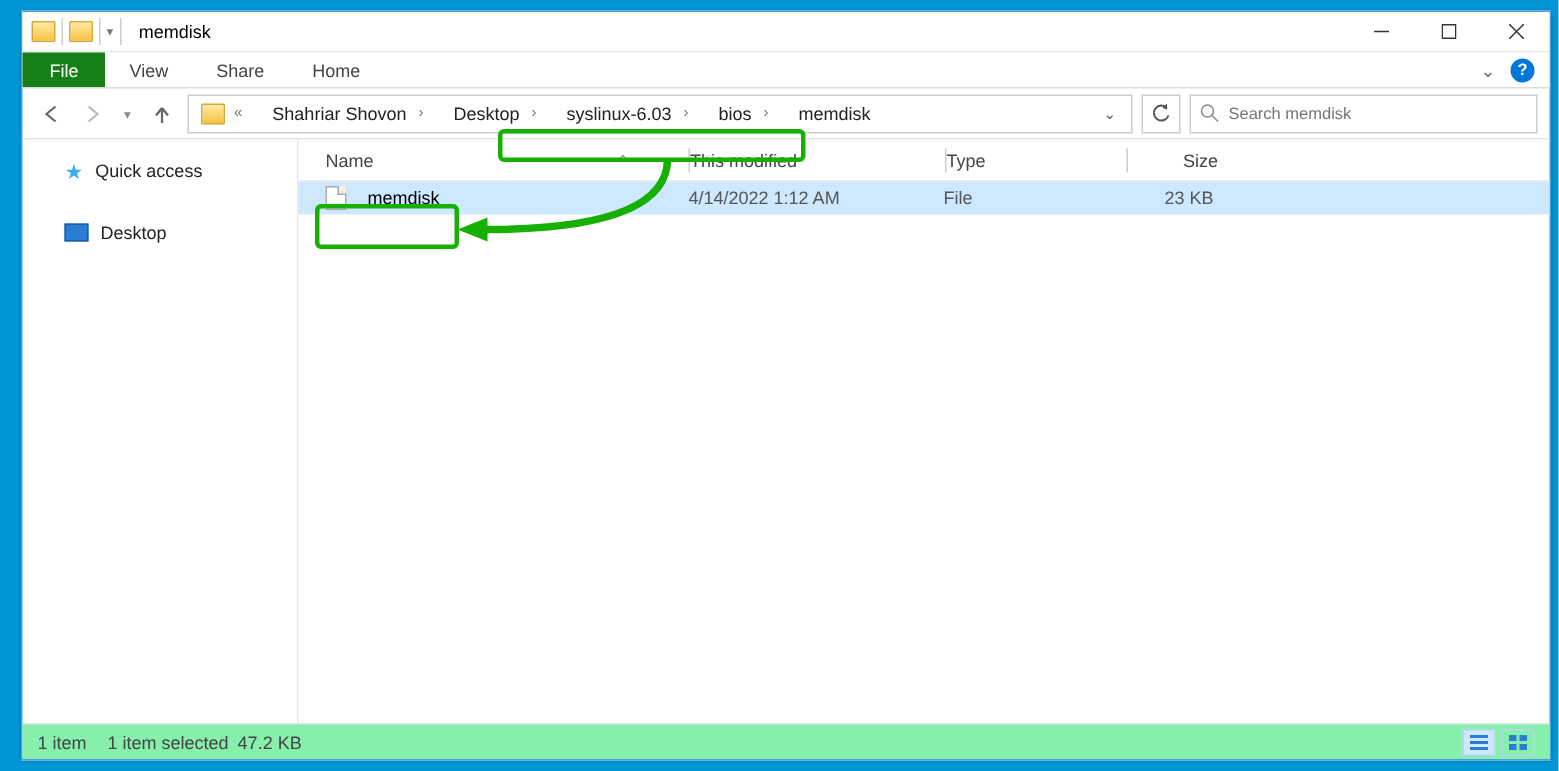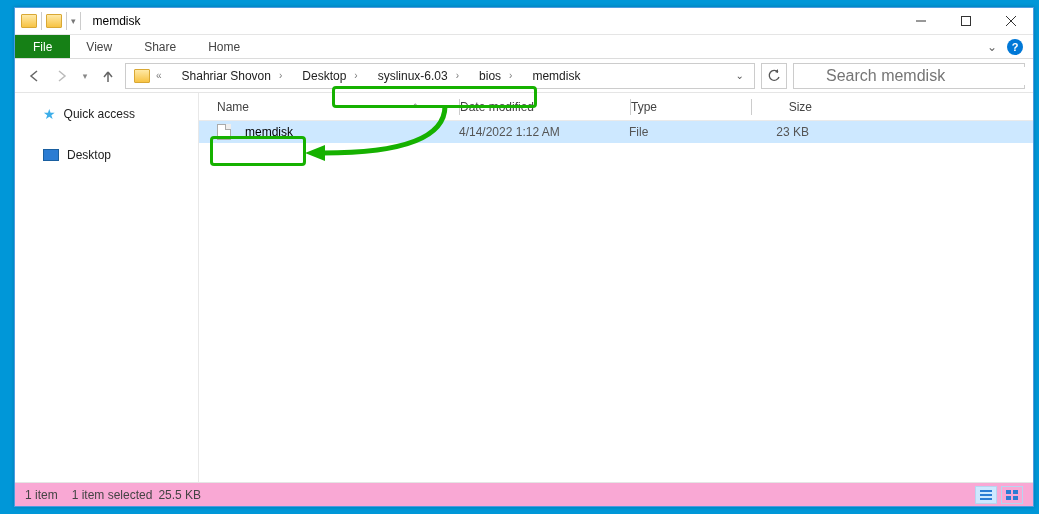--- a/index.html
+++ b/index.html
@@ -90,41 +90,41 @@
 .help-circle { width: 16px; height: 16px; border-radius: 50%; background: #0078d7; color: #fff; display: flex; align-items: center; justify-content: center; font-size: 11px; font-weight: bold; }
 
 .navbar { height: 34px; display: flex; align-items: center; padding: 3px 8px; gap: 6px; border-bottom: 1px solid #e5e5e5; }
 .navbtn { width: 22px; height: 22px; display: flex; align-items: center; justify-content: center; color: #777; }
 .crumbs { flex: 1; height: 26px; border: 1px solid #ccc; display: flex; align-items: center; padding: 0 4px; gap: 2px; background: #fff; position: relative; }
 .crumb { padding: 2px 6px; color: #222; display: flex; align-items: center; gap: 6px; margin-left: 12px; }
 .chev { color: #7a7a7a; font-size: 10px; }
 .crumbs-end { margin-left: auto; display: flex; align-items: center; gap: 8px; padding-right: 6px; color: #555; }
 .refresh { width: 26px; height: 26px; border: 1px solid #ccc; display: flex; align-items: center; justify-content: center; color: #555; }
 .searchbox { width: 232px; height: 26px; border: 1px solid #ccc; display: flex; align-items: center; padding: 0 6px; color: #888; gap: 6px; }
-.searchbox input { border: none; outline: none; flex: 1; font-size: 16px; color: #737373; margin-left: 20px; }
+.searchbox input { border: none; outline: none; flex: 1; font-size: 11px; color: #737373; }
 
 .body { display: flex; height: 398px; }
 .sidebar { width: 184px; border-right: 1px solid #e8e8e8; padding: 8px 0; }
 .nav-item { display: flex; align-items: center; gap: 8px; padding: 5px 10px 5px 28px; color: #222; }
 .nav-item.sel { background: #d8d8d8; }
 .ql-star { color: #3daee9; font-size: 14px; }
 .pc-ico { width: 16px; height: 12px; background: #2b7cd3; border: 1px solid #1a5fa0; }
 .net-ico { width: 16px; height: 12px; background: #2b7cd3; border: 1px solid #1a5fa0; position: relative; }
 
 .content { flex: 1; position: relative; }
 .colh { height: 28px; display: flex; align-items: center; border-bottom: 1px solid #eaeaea; color: #444; }
 .col-name { width: 260px; padding-left: 18px; display: flex; align-items: center; gap: 8px; }
 .col-date { width: 170px; }
 .col-type { width: 120px; }
 .col-size { width: 90px; text-align: right; padding-right: 30px; }
 .row { height: 22px; display: flex; align-items: center; background: #cde8ff; }
 .file-ico { width: 14px; height: 16px; background: #fff; border: 1px solid #aaa; margin-right: 6px; position: relative; }
 .file-ico::after { content: ""; position: absolute; top: -1px; right: -1px; width: 5px; height: 5px; background: #eee; border-left: 1px solid #aaa; border-bottom: 1px solid #aaa; }
 
-.status { position: absolute; bottom: 0; left: 0; right: 0; height: 24px; border-top: 1px solid #e5e5e5; display: flex; align-items: center; padding: 0 10px; color: #444; background: #f9a8d4; }
+.status { position: absolute; bottom: 0; left: 0; right: 0; height: 24px; border-top: 1px solid #e5e5e5; display: flex; align-items: center; padding: 0 10px; color: #444; background: #86efac; }
 .status .right { margin-left: auto; display: flex; gap: 4px; }
 .vbtn { width: 22px; height: 18px; border: 1px solid #b5d6f0; display: flex; align-items: center; justify-content: center; font-size: 10px; color: #2b7cd3; }
 .vbtn.active { background: #cde8ff; }
 
 .hlbox { position: absolute; border: 3px solid #16b100; border-radius: 4px; pointer-events: none; }
 .hl1 { top: 78px; left: 317px; width: 205px; height: 22px; }
 .hl2 { top: 128px; left: 195px; width: 96px; height: 30px; }
 .gsep{width:1px;height:16px;background:#ccc;}
 svg.arrow { position: absolute; top: 90px; left: 290px; width: 160px; height: 70px; pointer-events: none; }
 </style>
@@ -255,21 +255,21 @@
       </div>
     </div>
 
     <div class="content">
       <div class="colh">
         <div class="col-name">
           <span>Name</span>
           <span style="color:#888;font-size:9px;margin-left:auto;margin-right:40px;">⌃</span>
         </div>
         <div class="gsep"></div>
-        <div class="col-date"><span>Date modified</span></div>
+        <div class="col-date"><span>This modified</span></div>
         <div class="gsep"></div>
         <div class="col-type"><span>Type</span></div>
         <div class="gsep"></div>
         <div class="col-size"><span>Size</span></div>
       </div>
       <div class="row">
         <div class="col-name" style="padding-left:18px;display:flex;align-items:center;">
           <span class="file-ico"></span>
           <span>memdisk</span>
         </div>
@@ -278,21 +278,21 @@
         <div class="col-size" style="color:#555;">23 KB</div>
       </div>
     </div>
   </div>
 
   <div class="status">
     <span>1 item</span>
     <span style="width:14px;"></span>
     <span>1 item selected</span>
     <span style="width:6px;"></span>
-    <span>25.5 KB</span>
+    <span>47.2 KB</span>
     <div class="right">
       <div class="vbtn active">
         <svg width="12" height="10">
             <rect x="0" y="0" width="12" height="2" fill="#2b7cd3"></rect>
             <rect x="0" y="4" width="12" height="2" fill="#2b7cd3"></rect>
             <rect x="0" y="8" width="12" height="2" fill="#2b7cd3"></rect>
           </svg>
       </div>
       <div class="vbtn">
         <svg width="12" height="10">

